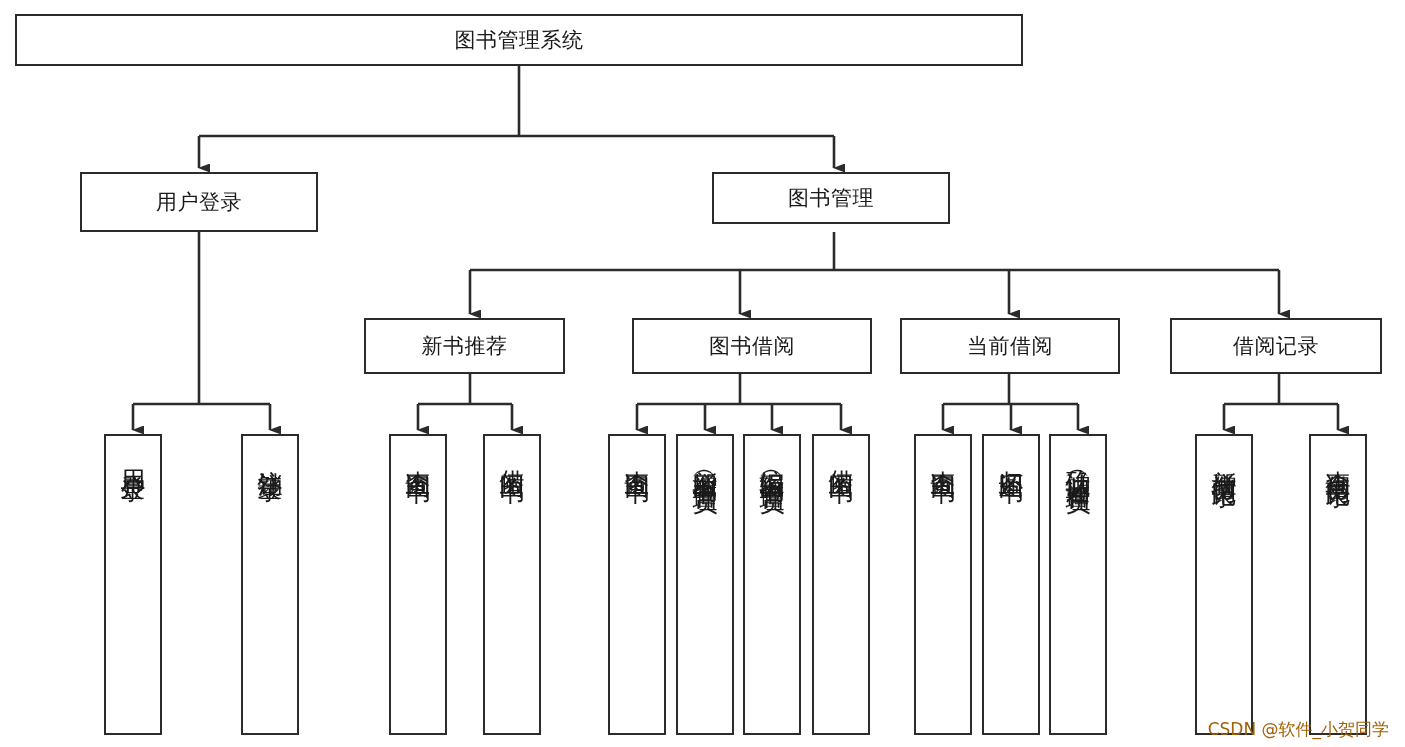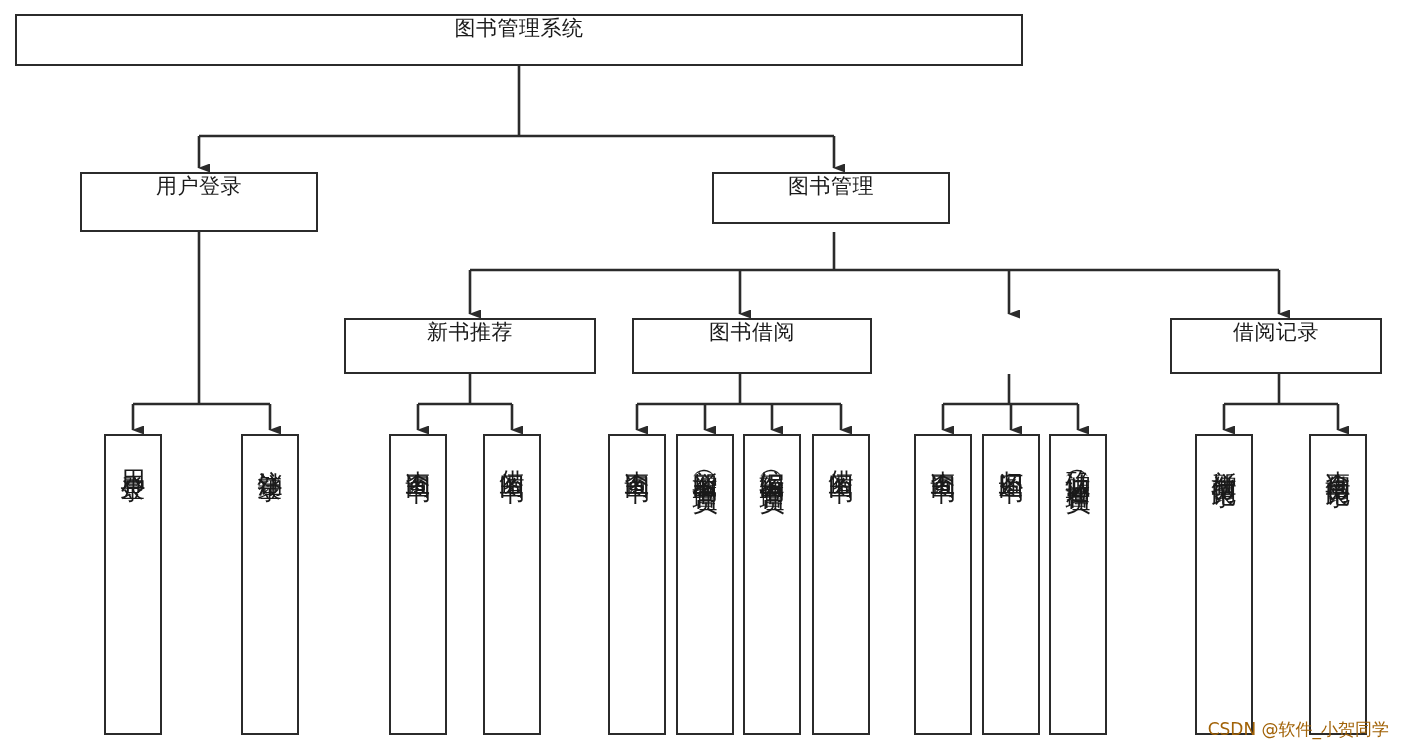--- a/index.html
+++ b/index.html
@@ -24,20 +24,21 @@
     top: 0;
     width: 1405px;
     height: 747px;
   }
   .node {
     position: absolute;
     box-sizing: border-box;
     background: #ffffff;
     border: 2px solid #2b2b2b;
     display: flex;
+    align-items: center;
     justify-content: center;
     color: #1a1a1a;
     z-index: 5;
   }
   .node .label {
     display: block;
     text-align: center;
     line-height: 1.18;
     white-space: nowrap;
   }
@@ -133,26 +134,29 @@
     <span class="label">图书管理系统</span>
   </div>
 
   <div class="node horiz" style="left:80px; top:172px; width:238px; height:60px;">
     <span class="label">用户登录</span>
   </div>
   <div class="node horiz" style="left:712px; top:172px; width:238px; height:52px;">
     <span class="label">图书管理</span>
   </div>
 
-  <div class="node horiz" style="left:344px; top:318px; width:252px; height:56px;">
+  <div class="node horiz" style="left:364px; top:318px; width:201px; height:56px;">
     <span class="label">新书推荐</span>
   </div>
   <div class="node horiz" style="left:632px; top:318px; width:240px; height:56px;">
     <span class="label">图书借阅</span>
   </div>
+  <div class="node horiz" style="left:900px; top:318px; width:220px; height:56px;">
+    <span class="label">当前借阅</span>
+  </div>
   <div class="node horiz" style="left:1170px; top:318px; width:212px; height:56px;">
     <span class="label">借阅记录</span>
   </div>
 
   <div class="node vert" style="left:104px; top:434px; width:58px; height:301px;">
     <span class="label">用户登录</span>
   </div>
   <div class="node vert" style="left:241px; top:434px; width:58px; height:301px;">
     <span class="label">注销登录</span>
   </div>

